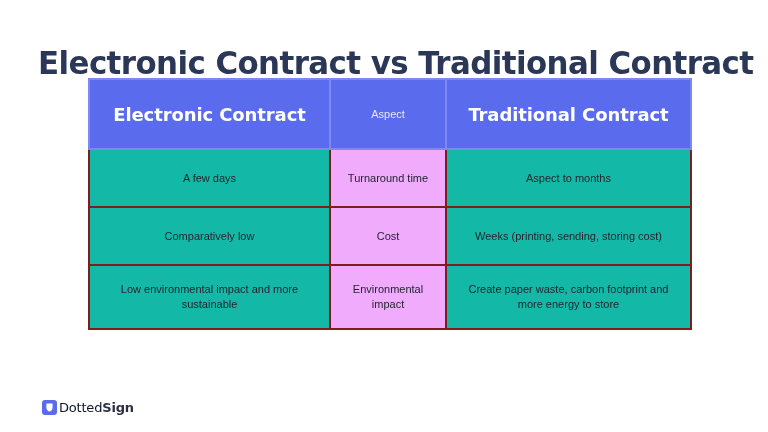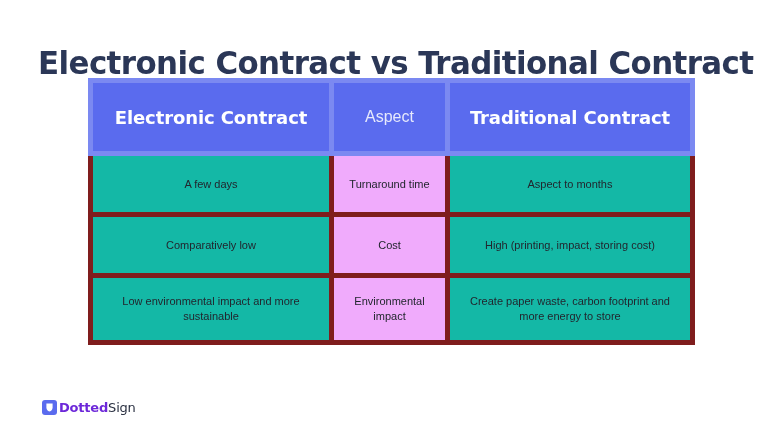--- a/index.html
+++ b/index.html
@@ -41,41 +41,41 @@
     width: 602px;
     border-collapse: collapse;
     table-layout: fixed;
   }
   .compare-table col.c-left   { width: 241px; }
   .compare-table col.c-mid    { width: 116px; }
   .compare-table col.c-right  { width: 245px; }
 
   .compare-table th,
   .compare-table td {
-    border: 5px solid #7f1d1d;
+    border: 2px solid #7f1d1d;
     padding: 4px 8px;
     text-align: center;
     vertical-align: middle;
   }
 
   
   .compare-table thead th {
     background: #5a6bee;
     border-color: #7b89f1;
     height: 60px;
     color: #ffffff;
   }
   .compare-table thead th.h-side {
     font-size: 18px;
     font-weight: bold;
     letter-spacing: -0.1px;
     font-family: "DejaVu Sans", sans-serif;
   }
   .compare-table thead th.h-mid {
-    font-size: 16px;
+    font-size: 11px;
     font-weight: normal;
     color: #e6e9fc;
   }
 
   
   .compare-table tbody td {
     height: 48px;
     font-size: 11px;
     line-height: 15px;
     color: #22262e;
@@ -106,22 +106,22 @@
     align-items: center;
     justify-content: center;
   }
   .logo-mark svg { display: block; }
   .logo-text {
     font-size: 13px;
     font-family: "DejaVu Sans", sans-serif;
     letter-spacing: -0.2px;
     line-height: 15px;
   }
-  .logo-text .lt-a { color: #6d28d9; font-weight: bold; }
-  .logo-text .lt-b { color: #2b3142; font-weight: normal; }
+  .logo-text .lt-a { color: #0f172a; font-weight: normal; }
+  .logo-text .lt-b { color: #2b3142; font-weight: bold; }
 </style>
 </head>
 <body>
 
 <h1 class="page-title">Electronic Contract vs Traditional Contract</h1>
 
 <table class="compare-table">
   <colgroup>
     <col class="c-left">
     <col class="c-mid">
@@ -136,21 +136,21 @@
   </thead>
   <tbody>
     <tr>
       <td class="cell-side">A few days</td>
       <td class="cell-mid">Turnaround time</td>
       <td class="cell-side">Aspect to months</td>
     </tr>
     <tr>
       <td class="cell-side">Comparatively low</td>
       <td class="cell-mid">Cost</td>
-      <td class="cell-side">High (printing, impact, storing cost)</td>
+      <td class="cell-side">Weeks (printing, sending, storing cost)</td>
     </tr>
     <tr class="row-tall">
       <td class="cell-side">Low environmental impact and more sustainable</td>
       <td class="cell-mid">Environmental impact</td>
       <td class="cell-side">Create paper waste, carbon footprint and more energy to store</td>
     </tr>
   </tbody>
 </table>
 
 <div class="logo">

